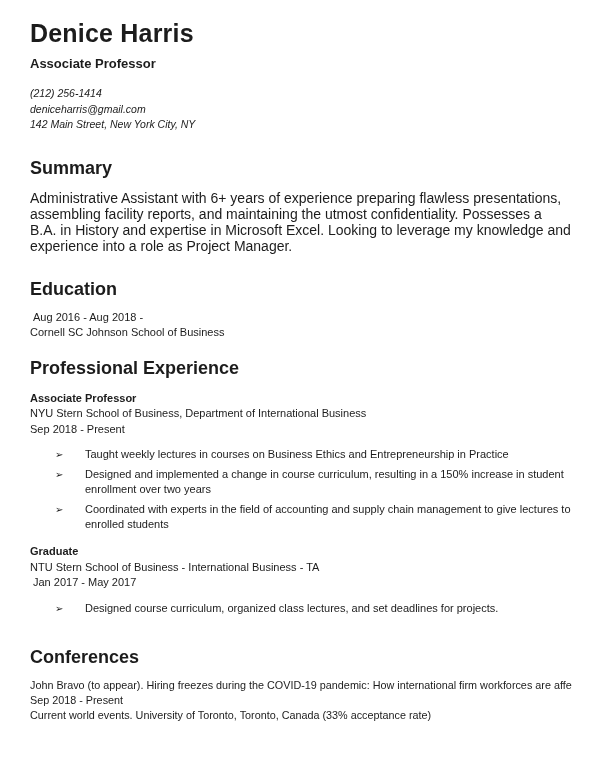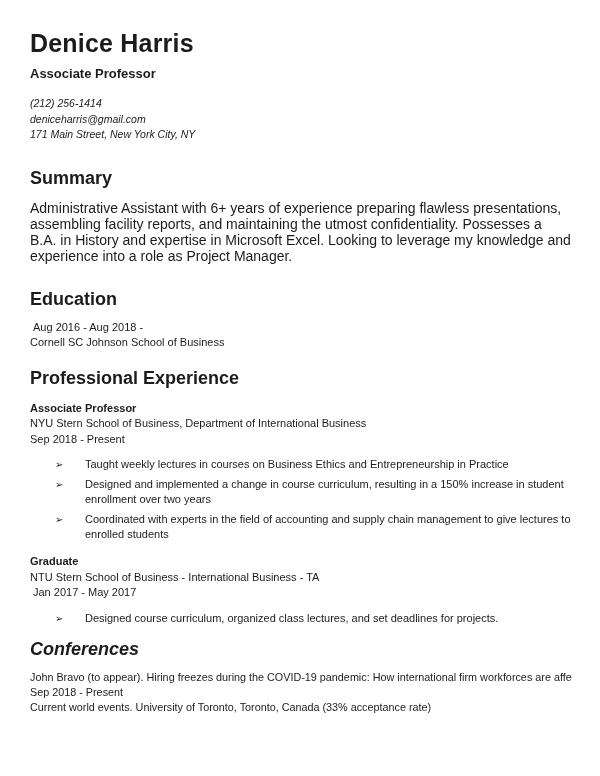--- a/index.html
+++ b/index.html
@@ -8,21 +8,21 @@
     position: relative;
     width: 600px;
     height: 776px;
     background: #ffffff;
     color: #1c1c1c;
     font-family: "Liberation Sans", sans-serif;
     padding: 16px 28px 0 30px;
     overflow: hidden;
   }
   .name {
-    margin-top: 12px;
+    margin-top: 2px;
     font-size: 25px;
     line-height: 30px;
     font-weight: bold;
     letter-spacing: 0.2px;
   }
   .job-title {
     margin-top: 8px;
     font-size: 13px;
     line-height: 16px;
     font-weight: bold;
@@ -33,21 +33,21 @@
     font-size: 10.5px;
     line-height: 15.5px;
   }
   .section-heading {
     font-size: 18px;
     line-height: 18px;
     font-weight: bold;
     margin-top: 26px;
   }
   .section-heading.mt-exp { margin-top: 18px; }
-  .section-heading.mt-conf { margin-top: 14px; font-style: italic; }
+  .section-heading.mt-conf { margin-top: 32px; }
   .summary-text {
     margin-top: 13px;
     font-size: 14px;
     line-height: 16px;
   }
   .edu-entry { font-size: 11px; line-height: 15.5px; }
   .edu-entry.first { margin-top: 16px; }
   .edu-entry.second { margin-top: 12px; }
   .degree { font-weight: bold; margin-right: 13px; }
   .indent { padding-left: 3px; }
@@ -75,21 +75,21 @@
 <body>
 
 <div class="page">
 
   <header>
     <h1 class="name">Denice Harris</h1>
     <div class="job-title">Associate Professor</div>
     <div class="contact">
       <div>(212) 256-1414</div>
       <div>deniceharris@gmail.com</div>
-      <div>171 Main Street, New York City, NY</div>
+      <div>142 Main Street, New York City, NY</div>
     </div>
   </header>
 
   <section>
     <h2 class="section-heading">Summary</h2>
     <p class="summary-text">Administrative Assistant with 6+ years of experience preparing flawless presentations, assembling facility reports, and maintaining the utmost confidentiality. Possesses a B.A. in History and expertise in Microsoft Excel. Looking to leverage my knowledge and experience into a role as Project Manager.</p>
   </section>
 
   <section>
     <h2 class="section-heading">Education</h2>

